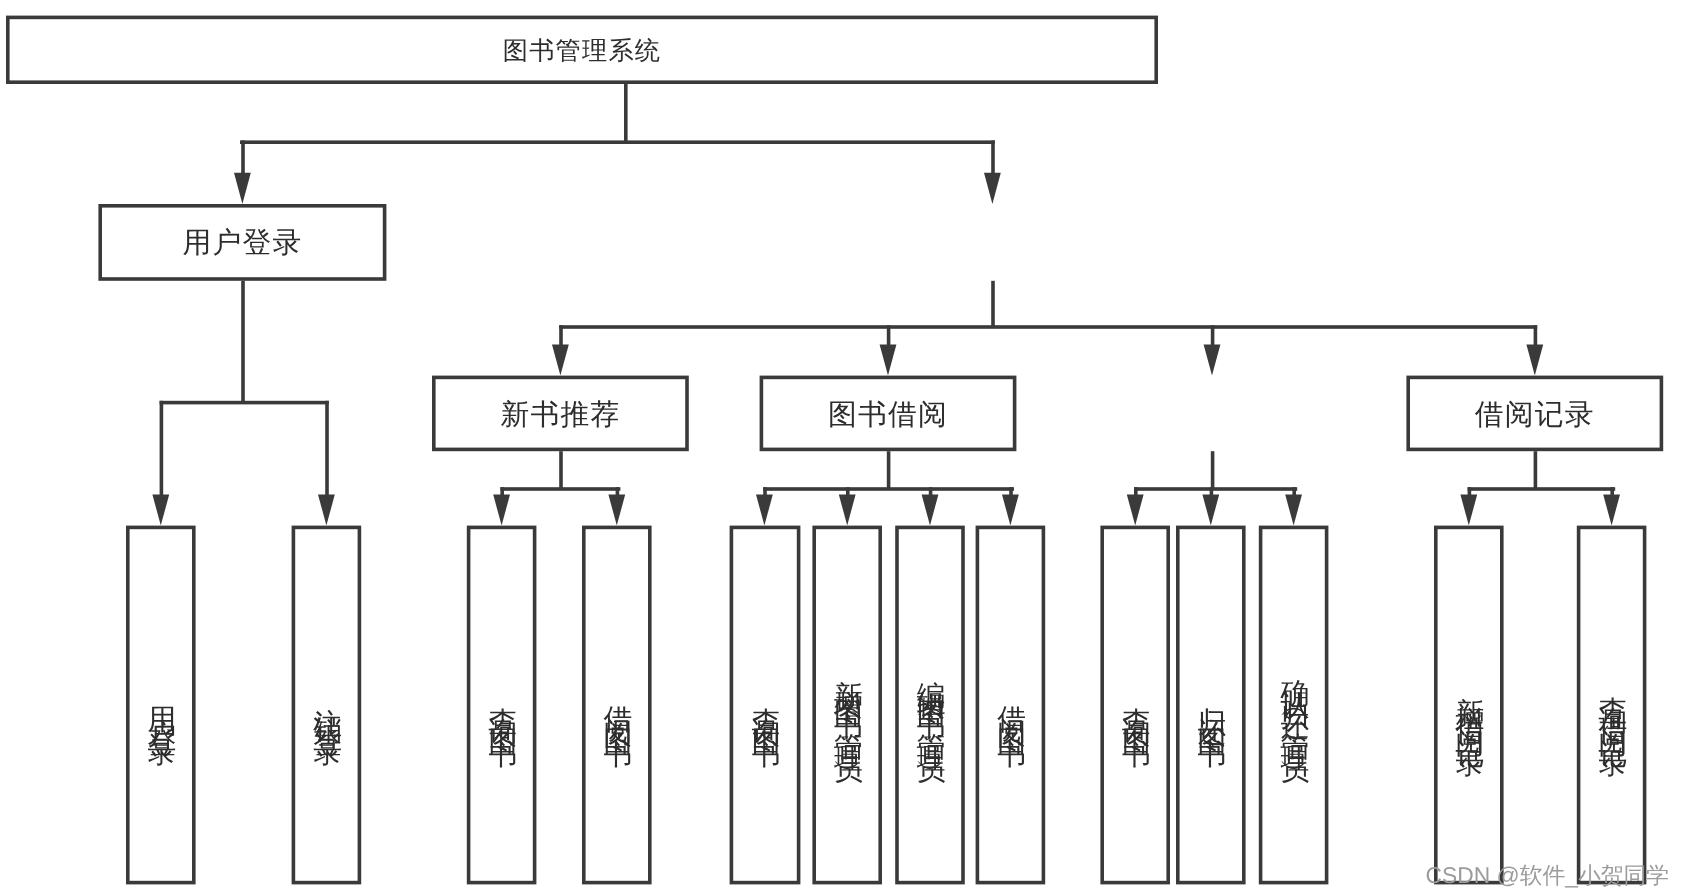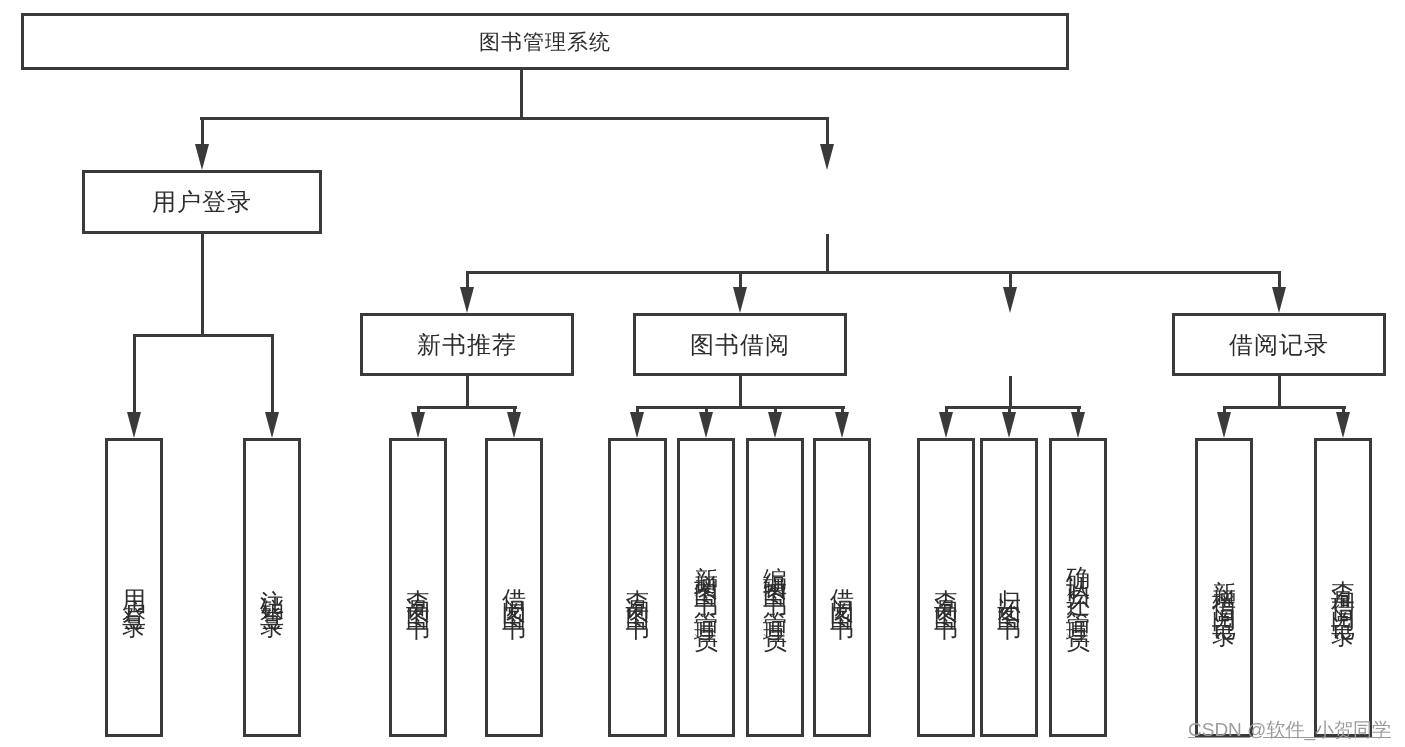--- a/index.html
+++ b/index.html
@@ -43,29 +43,28 @@
     border-right:7px solid transparent;
     border-top:26px solid var(--line);
   }
   #watermark{
     position:absolute;
     left:1188px;top:717px;
     font-size:19px;
     color:var(--wm);
     white-space:nowrap;
     z-index:10;
-    text-decoration:underline;
   }
 </style>
 </head>
 <body>
 
 <div id="canvas">
 
-  <div class="box bh root" style="left:21px;top:13px;width:1048px;height:57px">
+  <div class="box bh root" style="left:5px;top:13px;width:960px;height:57px">
     <span>图书管理系统</span>
   </div>
 
   <div class="lv" style="left:520px;top:69px;height:49px"></div>
   <div class="lh" style="left:200px;top:117px;width:629px"></div>
   <div class="lv" style="left:201px;top:117px;height:29px"></div>
   <div class="arr" style="left:195px;top:144px"></div>
   <div class="lv" style="left:826px;top:117px;height:29px"></div>
   <div class="arr" style="left:820px;top:144px"></div>
 

